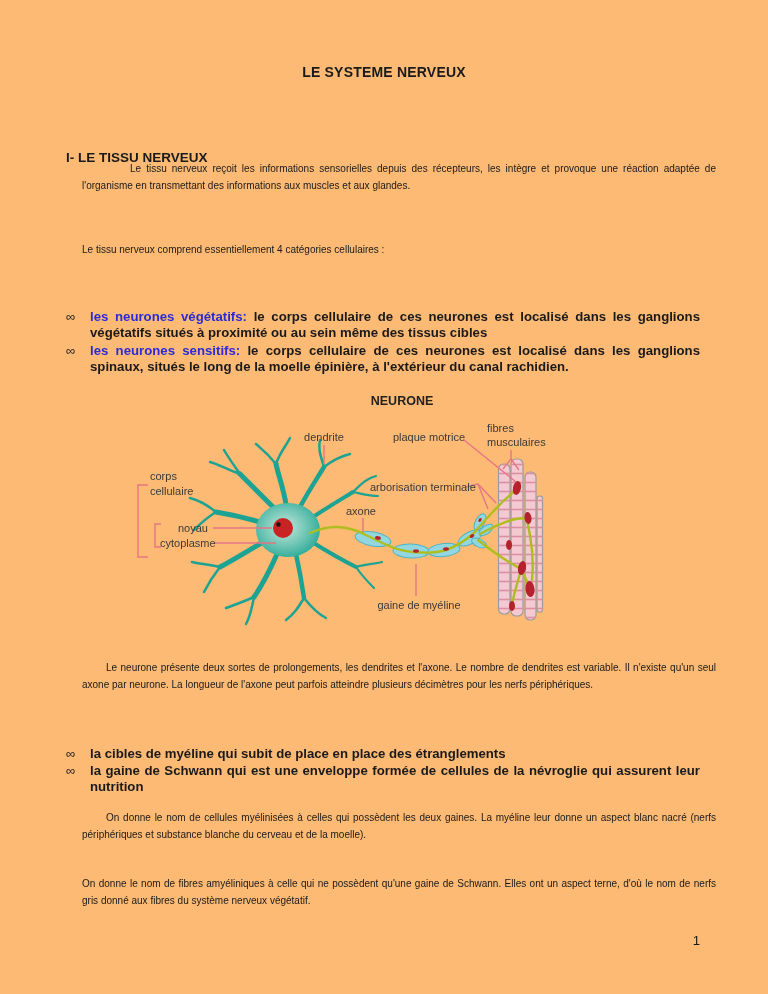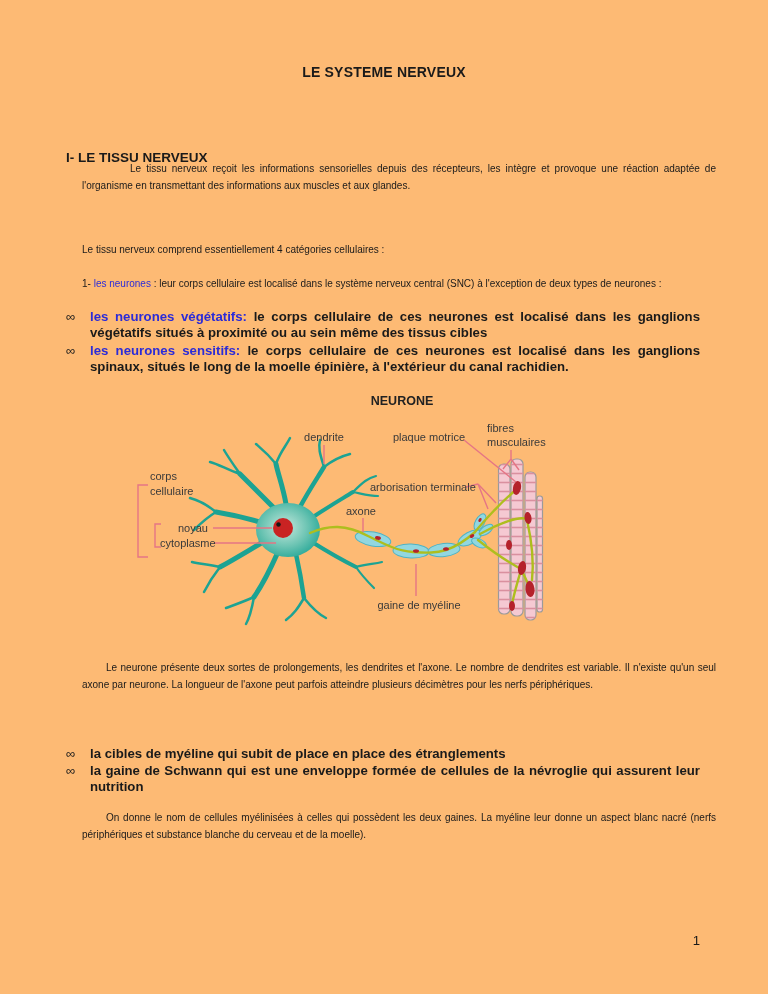--- a/index.html
+++ b/index.html
@@ -53,21 +53,20 @@
 <div class="page">
 
   <div class="doc-title">LE SYSTEME NERVEUX</div>
 
   <div class="heading" style="top:130px">I- LE TISSU NERVEUX</div>
 
   <p class="para ind48" style="top:160px">Le tissu nerveux reçoit les informations sensorielles depuis des récepteurs, les intègre et provoque une réaction adaptée de l'organisme en transmettant des informations aux muscles et aux glandes.</p>
 
   <p class="para noj" style="top:241px">Le tissu nerveux comprend essentiellement 4 catégories cellulaires :</p>
 
-  <p class="para" style="top:275px"><span>1- </span><span class="blue">les neurones</span><span> : leur corps cellulaire est localisé dans le système nerveux central (SNC) à l'exception de deux types de neurones :</span></p>
 
   <div class="bullet" style="top:309px">
     <span class="sym">∞</span>
     <span class="btxt"><span class="blue">les neurones végétatifs:</span><span> le corps cellulaire de ces neurones est localisé dans les ganglions végétatifs situés à proximité ou au sein même des tissus cibles</span></span>
   </div>
 
   <div class="bullet" style="top:343px">
     <span class="sym">∞</span>
     <span class="btxt"><span class="blue">les neurones sensitifs:</span><span> le corps cellulaire de ces neurones est localisé dans les ganglions spinaux, situés le long de la moelle épinière, à l'extérieur du canal rachidien.</span></span>
   </div>
@@ -199,16 +198,17 @@
     <span class="btxt noj">la cibles de myéline qui subit de place en place des étranglements</span>
   </div>
 
   <div class="bullet" style="top:763px">
     <span class="sym">∞</span>
     <span class="btxt">la gaine de Schwann qui est une enveloppe formée de cellules de la névroglie qui assurent leur nutrition</span>
   </div>
 
   <p class="para ind24" style="top:809px">On donne le nom de cellules myélinisées à celles qui possèdent les deux gaines. La myéline leur donne un aspect blanc nacré (nerfs  périphériques et substance blanche du cerveau et de la moelle).</p>
 
+  <p class="para" style="top:875px">On donne le nom de fibres amyéliniques à celle qui ne possèdent qu'une gaine de Schwann. Elles ont un aspect terne, d'où le nom de nerfs gris donné aux fibres du système nerveux végétatif.</p>
 
   <div class="page-number">1</div>
 
 </div>
 
 </body></html>

